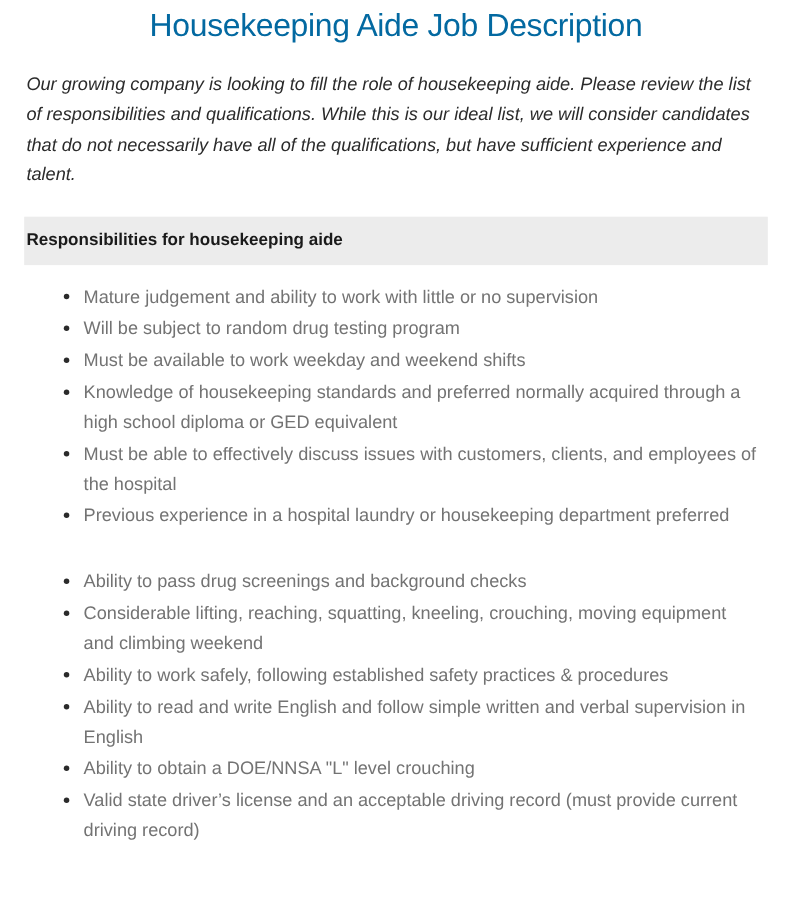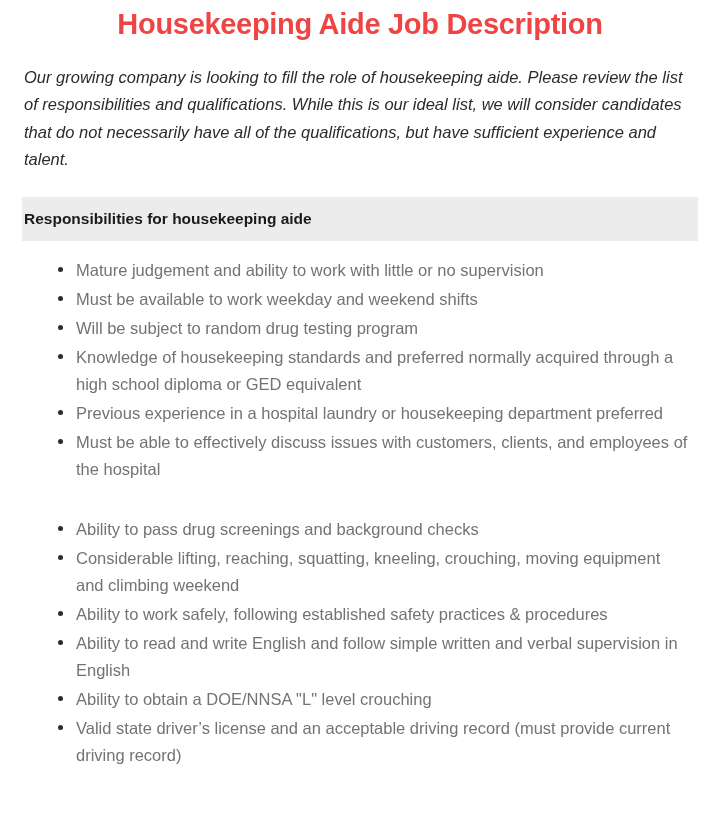--- a/index.html
+++ b/index.html
@@ -14,25 +14,25 @@
     font-family: "Liberation Sans", sans-serif;
     color: #1a1a1a;
     -webkit-font-smoothing: antialiased;
   }
   .page {
     width: 720px;
     padding: 0 22px 18px 22px;
   }
   .doc-title {
     font-size: 29px;
-    font-weight: bold;
+    font-weight: normal;
     text-align: center;
     letter-spacing: -0.3px;
     margin: 6px 0 22px 0;
-    color: #ef4444;
+    color: #0369a1;
     line-height: 1.25;
   }
   .intro {
     font-size: 16.5px;
     line-height: 1.65;
     color: #2b2b2b;
     margin: 0 0 24px 0;
     padding: 0 2px;
     font-style: italic;
   }
@@ -77,25 +77,25 @@
   <h1 class="doc-title">Housekeeping Aide Job Description</h1>
 
   <p class="intro">Our growing company is looking to fill the role of housekeeping aide. Please review the list of responsibilities and qualifications. While this is our ideal list, we will consider candidates that do not necessarily have all of the qualifications, but have sufficient experience and talent.</p>
 
   <div class="section-header">Responsibilities for housekeeping aide</div>
 
   <div class="spacer-sm"></div>
 
   <ul class="items">
     <li>Mature judgement and ability to work with little or no supervision</li>
+    <li>Will be subject to random drug testing program</li>
     <li>Must be available to work weekday and weekend shifts</li>
-    <li>Will be subject to random drug testing program</li>
     <li>Knowledge of housekeeping standards and preferred normally acquired through a high school diploma or GED equivalent</li>
+    <li>Must be able to effectively discuss issues with customers, clients, and employees of the hospital</li>
     <li>Previous experience in a hospital laundry or housekeeping department preferred</li>
-    <li>Must be able to effectively discuss issues with customers, clients, and employees of the hospital</li>
   </ul>
 
 
   <div class="spacer-sm"></div>
 
   <ul class="items">
     <li>Ability to pass drug screenings and background checks</li>
     <li>Considerable lifting, reaching, squatting, kneeling, crouching, moving equipment and climbing weekend</li>
     <li>Ability to work safely, following established safety practices &amp; procedures</li>
     <li>Ability to read and write English and follow simple written and verbal supervision in English</li>

